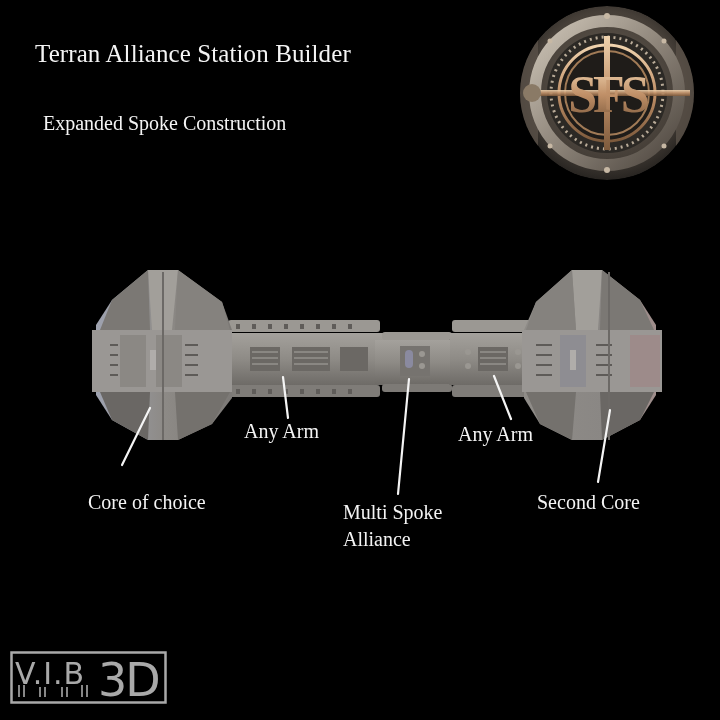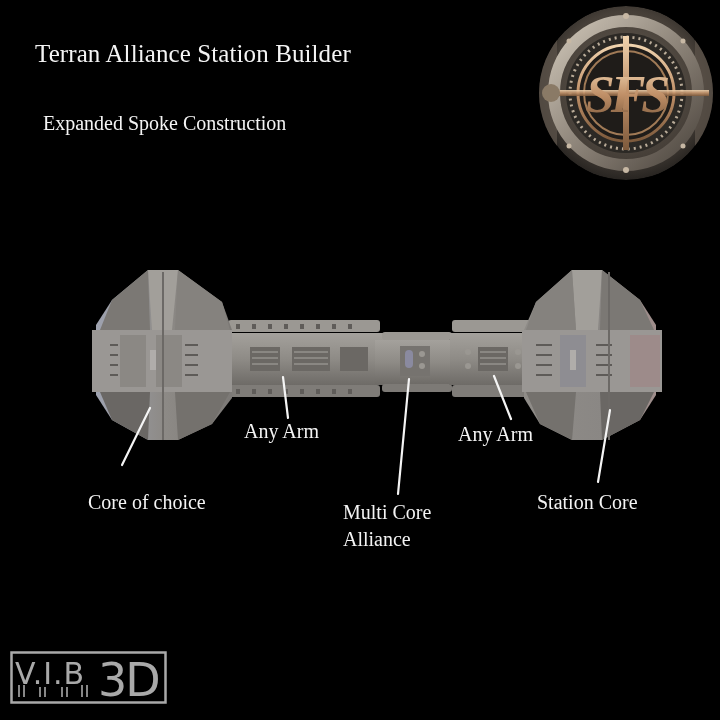--- a/index.html
+++ b/index.html
@@ -1,20 +1,20 @@
 <!DOCTYPE html>
 <html><head>
 <meta charset="utf-8">
 <style>
   html, body { margin:0; padding:0; background:#000; }
   body { width:720px; height:720px; position:relative; overflow:hidden; font-family:"Liberation Serif","DejaVu Serif",serif; color:#f4f4f4; }
   .title { position:absolute; left:35px; top:40px; font-size:25px; letter-spacing:0.1px; white-space:nowrap; }
   .subtitle { position:absolute; left:43px; top:112px; font-size:20px; white-space:nowrap; }
   .label { position:absolute; font-size:20px; white-space:nowrap; line-height:26px;text-align:center; }
-  .logo-badge { position:absolute; left:539px; top:6px; width:174px; height:174px; border-radius:50%; overflow:hidden;font-style:italic; }
+  .logo-badge { position:absolute; left:520px; top:6px; width:174px; height:174px; border-radius:50%; overflow:hidden; }
   .vib-logo { position:absolute; left:10px; top:651px; width:157px; height:36px; }
   svg.station { position:absolute; left:0; top:0; }
 </style>
 </head>
 <body>
 
 <div class="title">Terran Alliance Station Builder</div>
 <div class="subtitle">Expanded Spoke Construction</div>
 
 <div class="logo-badge">
@@ -193,24 +193,24 @@
     <line x1="150" y1="408" x2="122" y2="465"></line>
     <line x1="283" y1="377" x2="288" y2="418"></line>
     <line x1="409" y1="379" x2="398" y2="494"></line>
     <line x1="494" y1="376" x2="511" y2="419"></line>
     <line x1="610" y1="410" x2="598" y2="482"></line>
   </g>
 </svg>
 
 <div class="label" style="left:81px; top:489px;margin-left:7px;">Core of choice</div>
 <div class="label" style="left:244px; top:418px;">Any Arm</div>
-<div class="label" style="left:343px; top:499px;">Multi Core</div>
+<div class="label" style="left:343px; top:499px;">Multi Spoke</div>
 <div class="label" style="left:343px; top:526px;">Alliance</div>
 <div class="label" style="left:458px; top:421px;">Any Arm</div>
-<div class="label" style="left:537px; top:489px;">Station Core</div>
+<div class="label" style="left:537px; top:489px;">Second Core</div>
 
 <div class="vib-logo">
   <svg width="157" height="53" viewBox="0 0 157 53">
     <rect x="1.5" y="1.5" width="154" height="50" fill="none" stroke="#a9a9a9" stroke-width="2.5"></rect>
     <text x="5" y="33" font-family="'DejaVu Sans', sans-serif" font-size="30" fill="#a9a9a9" letter-spacing="1">V.I.B</text>
     <g stroke="#a9a9a9" stroke-width="1.6" fill="none">
       <path d="M9 34 V46 M14 34 V46"></path>
         <path d="M30 36 V46 M35 36 V46"></path>
       <path d="M52 36 V46 M57 36 V46"></path>
         <path d="M72 34 V46 M77 34 V46"></path>

